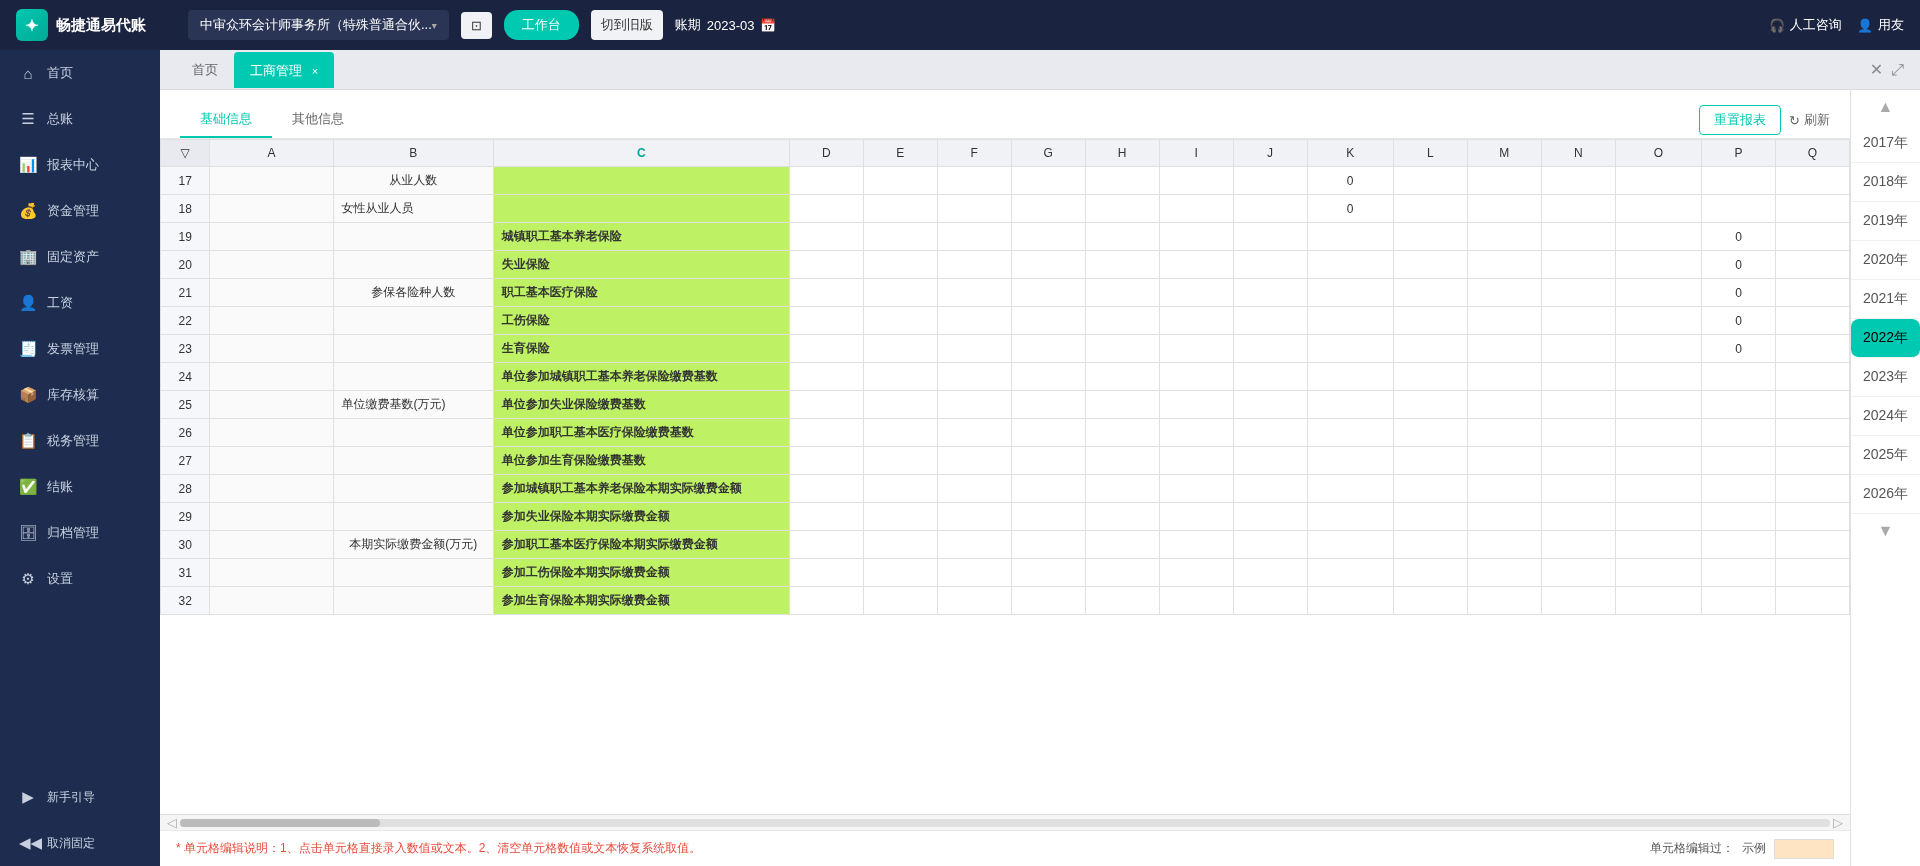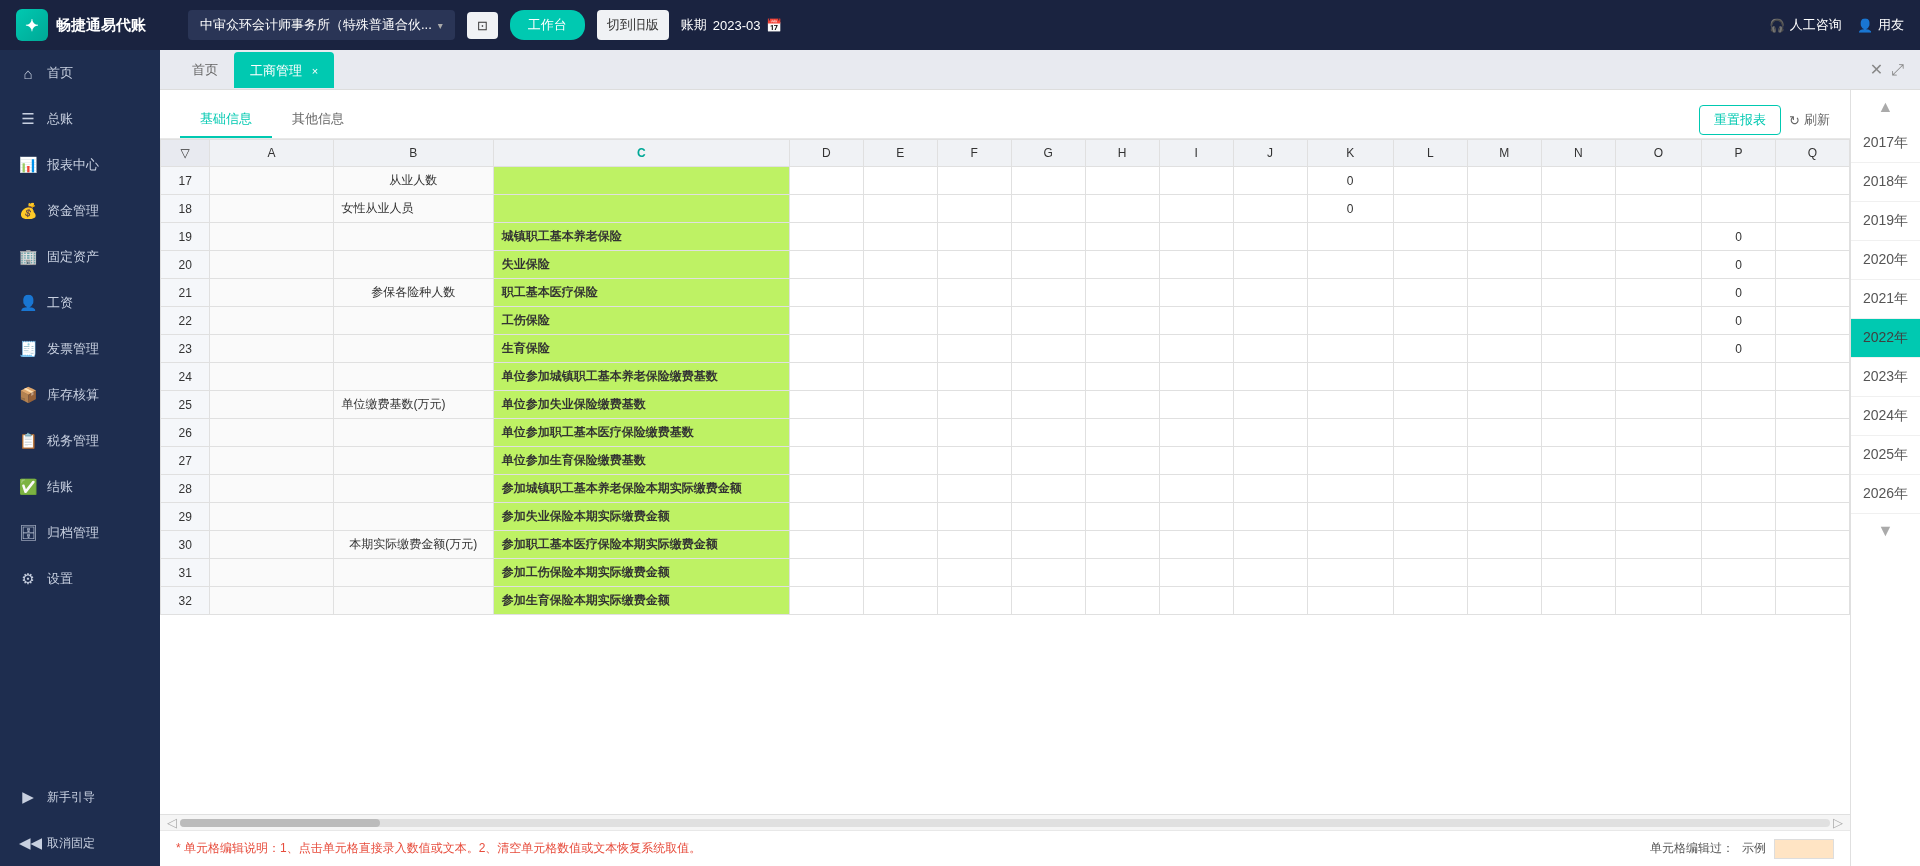--- a/index.html
+++ b/index.html
@@ -5,21 +5,21 @@
     * { box-sizing: border-box; margin: 0; padding: 0; }
     body { font-family: 'Microsoft YaHei', '微软雅黑', sans-serif; font-size: 13px; background: #f0f2f5; overflow: hidden; }
 
     
     .top-header {
       display: flex; align-items: center; height: 50px;
       background: #1a2340; padding: 0 16px; gap: 12px;
     }
     .logo-area { display: flex; align-items: center; gap: 8px; color: #fff; font-size: 15px; font-weight: bold; min-width: 160px; }
     .logo-icon { width: 32px; height: 32px; background: linear-gradient(135deg, #00c9b1, #00a896); border-radius: 6px; display: flex; align-items: center; justify-content: center; color: #fff; font-size: 16px; }
-    .company-selector { display: flex; align-items: center; background: #2a3556; border-radius: 4px; padding: 6px 12px; color: #fff; cursor: pointer; gap: 6px; font-size: 13px; }
+    .company-selector { display: flex; align-items: center; background: #2a3556; border-radius: 4px; padding: 6px 12px; color: #fff; cursor: pointer; gap: 0; font-size: 13px; }
     .company-selector .chevron { color: #aaa; font-size: 10px; }
     .header-btn { background: #f0f2f5; border: none; border-radius: 4px; padding: 6px 10px; cursor: pointer; color: #333; font-size: 13px; }
     .workbench-btn { background: #00c9b1; color: #fff; border: none; border-radius: 14px; padding: 6px 18px; cursor: pointer; font-size: 13px; }
     .period-area { display: flex; align-items: center; gap: 6px; color: #fff; font-size: 13px; }
     .spacer { flex: 1; }
     .top-right { display: flex; align-items: center; gap: 16px; color: #fff; font-size: 13px; }
     .top-right .icon-btn { display: flex; align-items: center; gap: 4px; cursor: pointer; }
 
     
     .app-body { display: flex; height: calc(100vh - 50px); }
@@ -66,21 +66,21 @@
     .row-num { width: 40px; min-width: 40px; text-align: center; background: #f5f7fa; color: #888; font-size: 12px; }
     .cell-a { width: 100px; min-width: 100px; background: #fafafa; }
     .cell-b { width: 130px; min-width: 130px; background: #fafafa; }
     .cell-c { width: 230px; min-width: 230px; background: #bef264; font-weight: bold; }
     .cell-data { width: 60px; min-width: 60px; text-align: center; }
     .cell-value { color: #333; text-align: center; }
 
     
     .year-panel { width: 70px; background: #fff; border-left: 1px solid #e0e0e0; display: flex; flex-direction: column; overflow-y: auto; }
     .year-item { padding: 10px 0; text-align: center; font-size: 14px; color: #555; cursor: pointer; border-bottom: 1px solid #f0f0f0; }
-    .year-item.active { background: #00c9b1; color: #404040; border-radius: 0; }
+    .year-item.active { background: #00c9b1; color: #000000; border-radius: 8px; }
     .year-nav { padding: 8px 0; text-align: center; cursor: pointer; color: #aaa; font-size: 16px; }
 
     
     .bottom-bar { height: 36px; display: flex; align-items: center; padding: 0 16px; background: #fff; border-top: 1px solid #e8e8e8; gap: 8px; }
     .bottom-hint { font-size: 12px; color: #e74c3c; }
     .bottom-right { margin-left: auto; display: flex; align-items: center; gap: 8px; font-size: 12px; color: #555; }
     .cell-sample { width: 60px; height: 20px; background: #ffe4c4; border: 1px solid #ddd; display: inline-block; vertical-align: middle; }
 
     
     .hscroll-bar { height: 16px; background: #f5f5f5; border-top: 1px solid #e0e0e0; display: flex; align-items: center; padding: 0 4px; }

